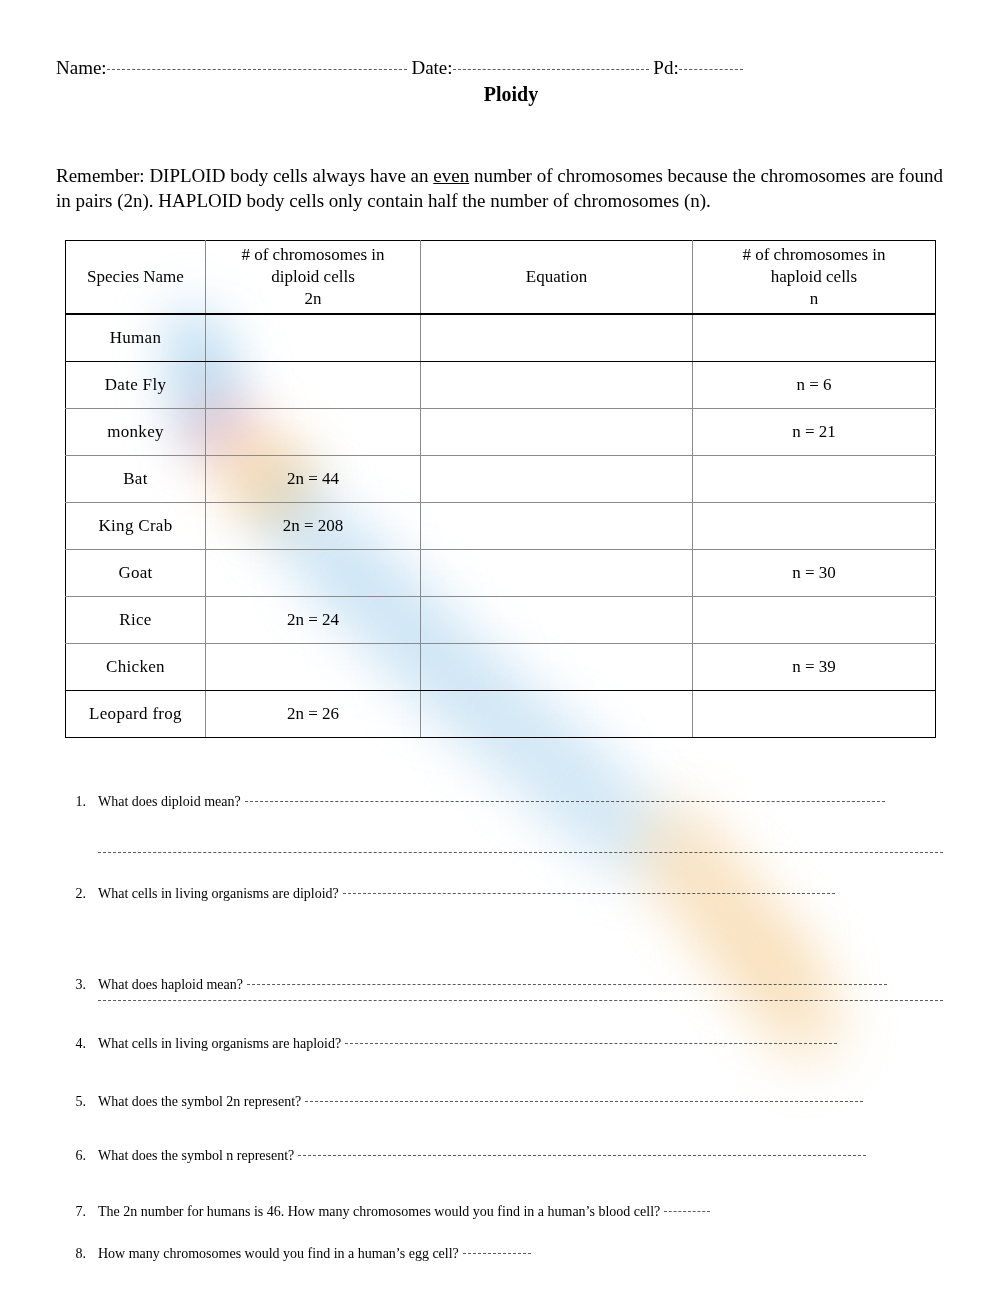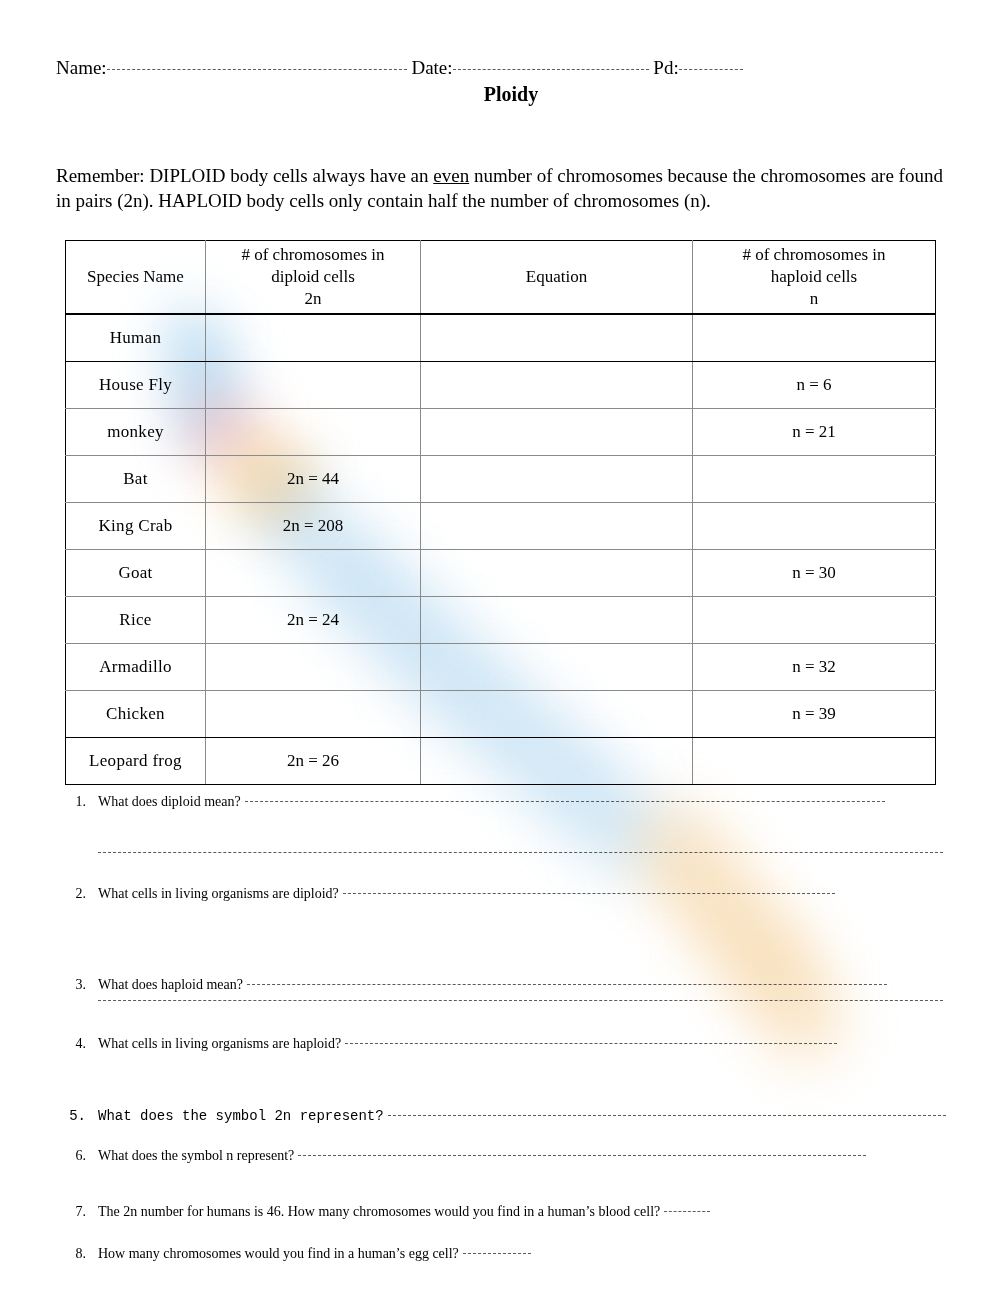--- a/index.html
+++ b/index.html
@@ -227,21 +227,21 @@
       </tr>
     </thead>
     <tbody>
       <tr class="thick-bottom">
         <td class="sp-name">Human</td>
         <td class="val-cell"></td>
         <td class="val-cell"></td>
         <td class="val-cell"></td>
       </tr>
       <tr>
-        <td class="sp-name">House Fly</td>
+        <td class="sp-name">Date Fly</td>
         <td class="val-cell"></td>
         <td class="val-cell"></td>
         <td class="val-cell">n = 6</td>
       </tr>
       <tr>
         <td class="sp-name">monkey</td>
         <td class="val-cell"></td>
         <td class="val-cell"></td>
         <td class="val-cell">n = 21</td>
       </tr>
@@ -261,26 +261,20 @@
         <td class="sp-name">Goat</td>
         <td class="val-cell"></td>
         <td class="val-cell"></td>
         <td class="val-cell">n = 30</td>
       </tr>
       <tr>
         <td class="sp-name">Rice</td>
         <td class="val-cell">2n = 24</td>
         <td class="val-cell"></td>
         <td class="val-cell"></td>
-      </tr>
-      <tr>
-        <td class="sp-name">Armadillo</td>
-        <td class="val-cell"></td>
-        <td class="val-cell"></td>
-        <td class="val-cell">n = 32</td>
       </tr>
       <tr class="thick-bottom">
         <td class="sp-name">Chicken</td>
         <td class="val-cell"></td>
         <td class="val-cell"></td>
         <td class="val-cell">n = 39</td>
       </tr>
       <tr class="last-row">
         <td class="sp-name">Leopard frog</td>
         <td class="val-cell">2n = 26</td>
@@ -290,19 +284,19 @@
     </tbody>
   </table>
 
   <div class="abs" id="questions">
       <div class="q" style="position: absolute; top: 0px; left: 0px;"><span class="q-num">1.</span><span class="q-text">What does diploid mean?</span><span class="q-blank" style="width: 640px;"></span></div>
       <div class="cont-blank" style="position: absolute; top: 62px; left: 0px; width: 845px;"></div>
       <div class="q" style="position: absolute; top: 92px; left: 0px;"><span class="q-num">2.</span><span class="q-text">What cells in living organisms are diploid?</span><span class="q-blank" style="width: 492px;"></span></div>
       <div class="q" style="position: absolute; top: 148px; left: 0px; margin-top: 35px;"><span class="q-num">3.</span><span class="q-text">What does haploid mean?</span><span class="q-blank" style="width: 640px;"></span></div>
       <div class="cont-blank" style="position: absolute; top: 210px; left: 0px; width: 845px;"></div>
       <div class="q" style="position: absolute; top: 242px; left: 0px;"><span class="q-num">4.</span><span class="q-text">What cells in living organisms are haploid?</span><span class="q-blank" style="width: 492px;"></span></div>
-      <div class="q" style="position: absolute; top: 314px; left: 0px; font-family: Liberation Mono, monospace;"><span class="q-num">5.</span><span class="q-text">What does the symbol 2n represent?</span><span class="q-blank" style="width: 558px;"></span></div>
+      <div class="q" style="position: absolute; top: 300px; left: 0px;"><span class="q-num">5.</span><span class="q-text">What does the symbol 2n represent?</span><span class="q-blank" style="width: 558px;"></span></div>
       <div class="q" style="position: absolute; top: 354px; left: 0px;"><span class="q-num">6.</span><span class="q-text">What does the symbol n represent?</span><span class="q-blank" style="width: 568px;"></span></div>
       <div class="q" style="position: absolute; top: 410px; left: 0px;"><span class="q-num">7.</span><span class="q-text">The 2n number for humans is 46. How many chromosomes would you find in a human’s blood cell?</span><span class="q-blank" style="width: 46px;"></span></div>
       <div class="q" style="position: absolute; top: 452px; left: 0px;"><span class="q-num">8.</span><span class="q-text">How many chromosomes would you find in a human’s egg cell?</span><span class="q-blank" style="width: 68px;"></span></div>
     </div>
 
 </div>
 
 </body></html>

